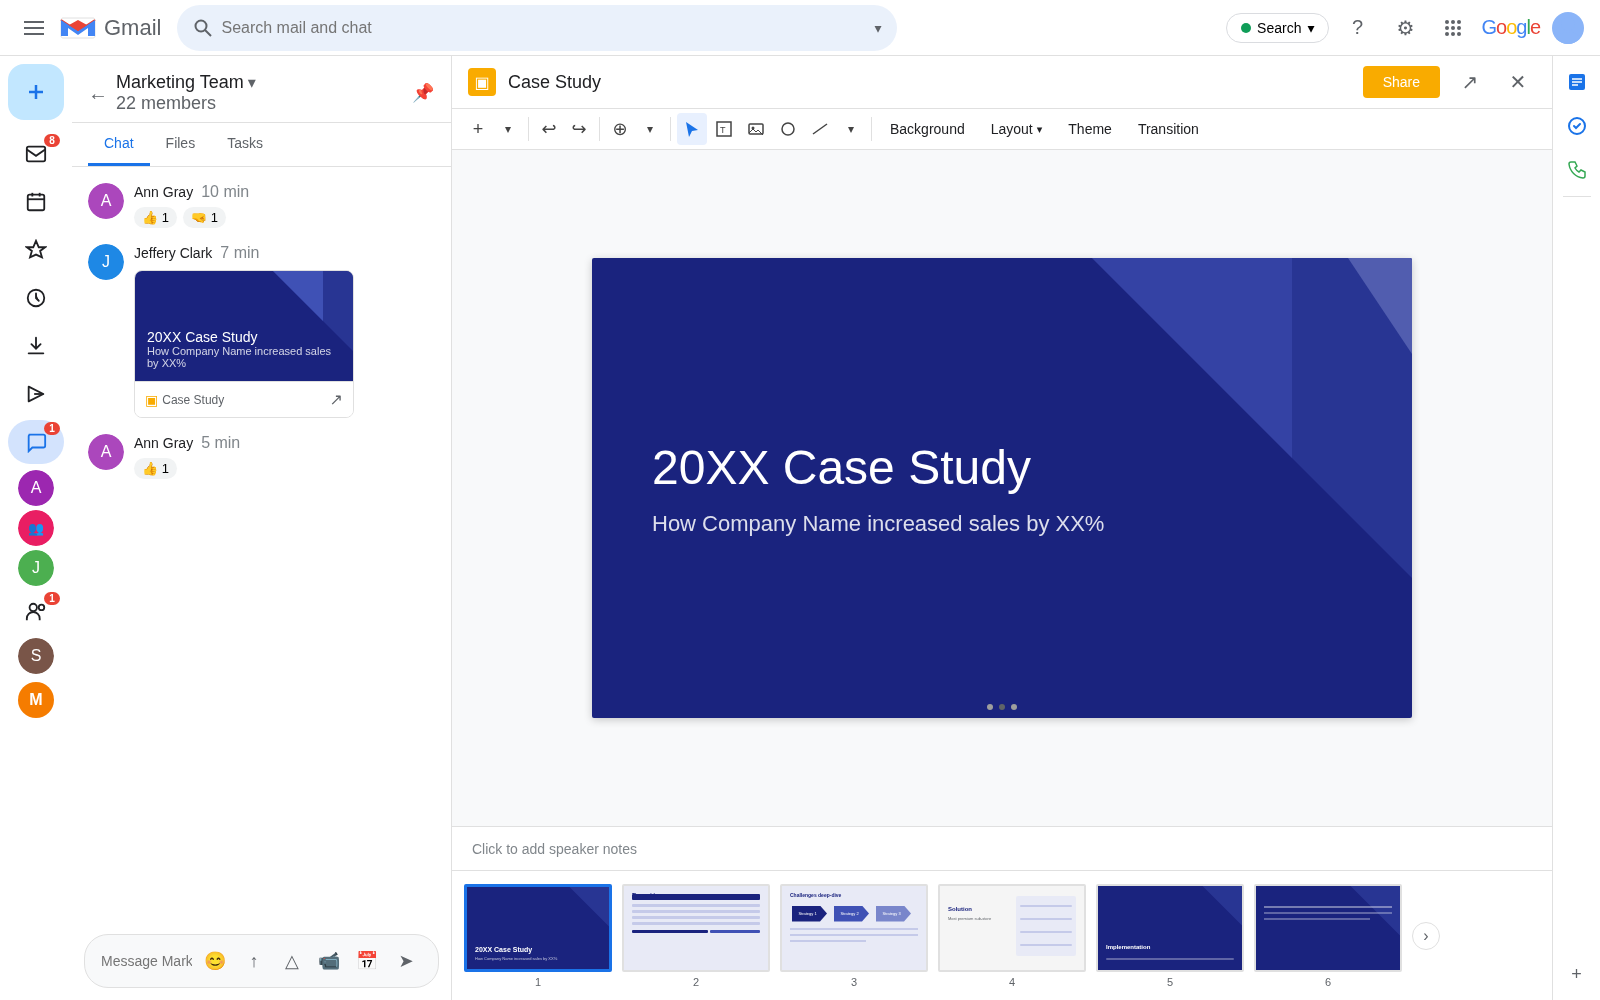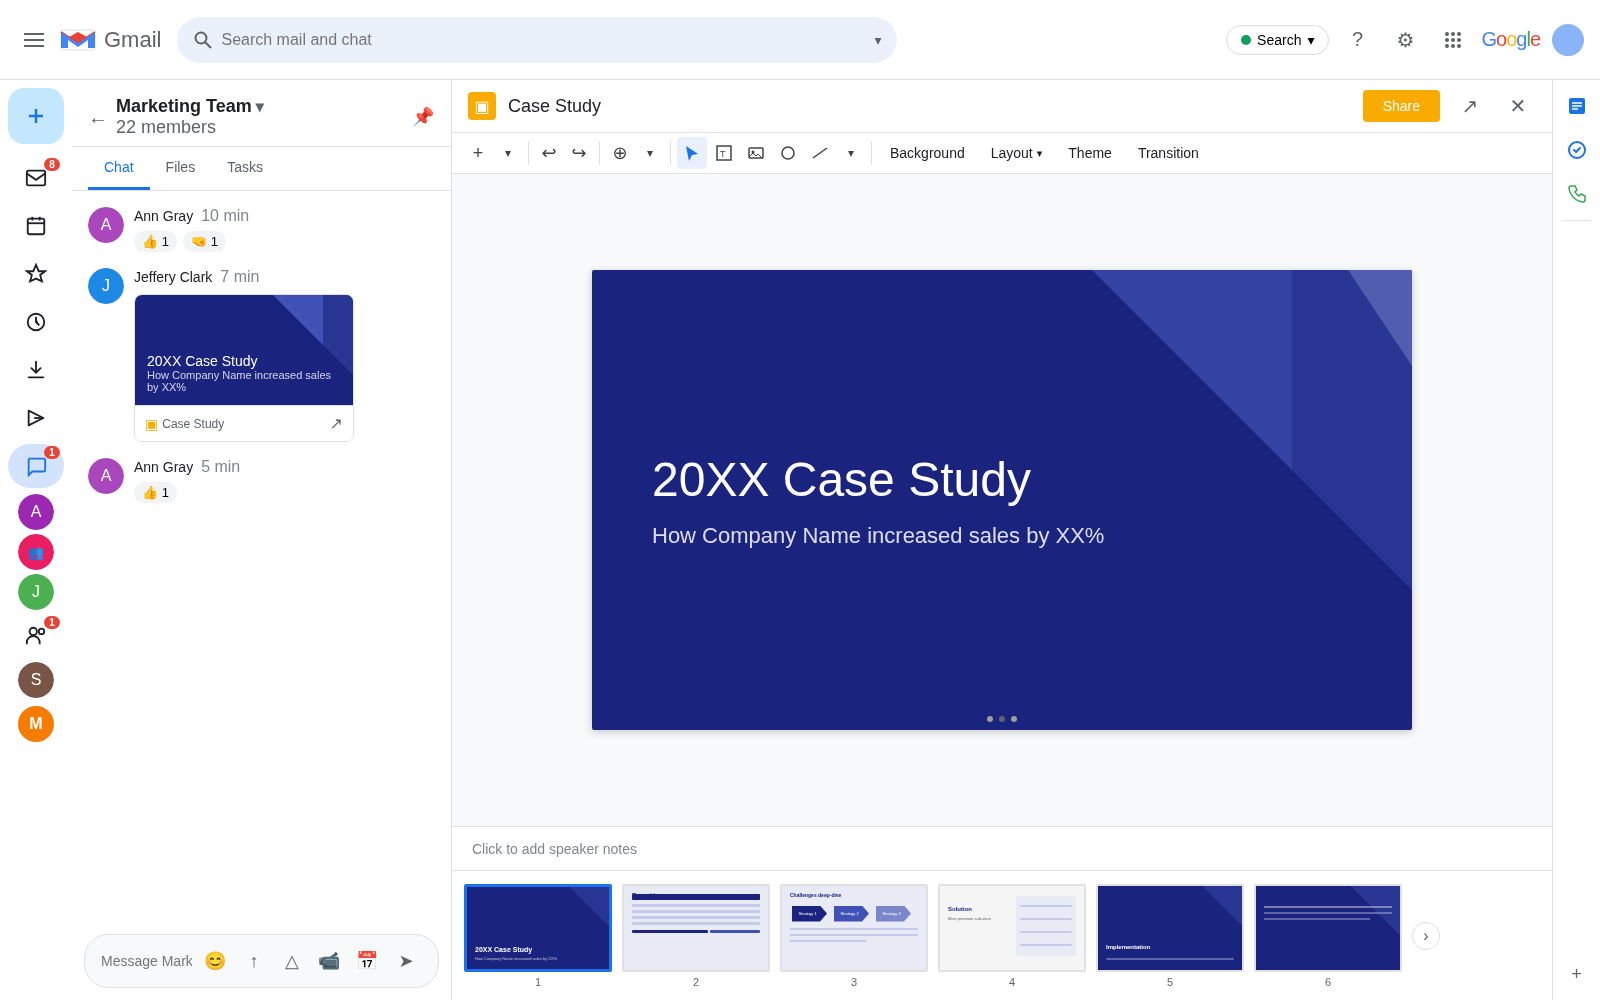--- a/index.html
+++ b/index.html
@@ -1,20 +1,20 @@
 <!DOCTYPE html>
 <html><head>
   <meta charset="utf-8">
   <style>
     * { box-sizing: border-box; margin: 0; padding: 0; }
     body { font-family: 'Arial', sans-serif; font-size: 14px; background: #fff; display: flex; flex-direction: column; height: 1000px; overflow: hidden; }
 
     
     .topbar {
-      display: flex; align-items: center; height: 80px; padding: 0 16px; gap: 8px;
+      display: flex; align-items: center; height: 56px; padding: 0 16px; gap: 8px;
       background: #fff; border-bottom: 1px solid #e0e0e0; flex-shrink: 0;
     }
     .hamburger-btn { cursor: pointer; padding: 8px; border-radius: 50%; display: flex; align-items: center; justify-content: center; }
     .gmail-logo { display: flex; align-items: center; gap: 4px; margin-right: 8px; text-decoration: none; }
     .gmail-logo-m { width: 36px; height: 28px; }
     .gmail-logo-text { font-size: 22px; color: #5f6368; font-weight: 400; margin-left: 4px; }
     .search-bar {
       flex: 1; max-width: 720px; background: #eaf1fb; border-radius: 24px; height: 46px;
       display: flex; align-items: center; padding: 0 16px; gap: 8px;
     }
@@ -64,21 +64,21 @@
     
     .chat-panel {
       width: 380px; border-right: 1px solid #e0e0e0; display: flex; flex-direction: column; background: #fff; flex-shrink: 0;
     }
     .chat-header {
       padding: 16px 16px 8px; border-bottom: 1px solid #e0e0e0;
       display: flex; align-items: center; gap: 8px;
     }
     .back-btn { cursor: pointer; color: #5f6368; font-size: 20px; }
     .team-info { flex: 1; }
-    .team-name { font-size: 18px; font-weight: 700; color: #202124; display: flex; align-items: center; gap: 4px; }
+    .team-name { font-size: 18px; font-weight: 400; color: #202124; display: flex; align-items: center; gap: 4px; }
     .team-members { font-size: 18px; color: #5f6368; }
     .pin-btn { color: #5f6368; cursor: pointer; font-size: 18px; }
     .chat-tabs { display: flex; border-bottom: 1px solid #e0e0e0; padding: 0 16px; }
     .chat-tab {
       padding: 12px 16px; font-size: 14px; cursor: pointer; color: #5f6368; border-bottom: 3px solid transparent;
     }
     .chat-tab.active { color: #1a73e8; border-bottom: 3px solid #1a73e8; font-weight: 500; }
     .chat-messages { flex: 1; overflow-y: auto; padding: 16px; display: flex; flex-direction: column; gap: 16px; }
     .message-group { display: flex; gap: 10px; }
     .msg-avatar { width: 36px; height: 36px; border-radius: 50%; overflow: hidden; flex-shrink: 0; }

